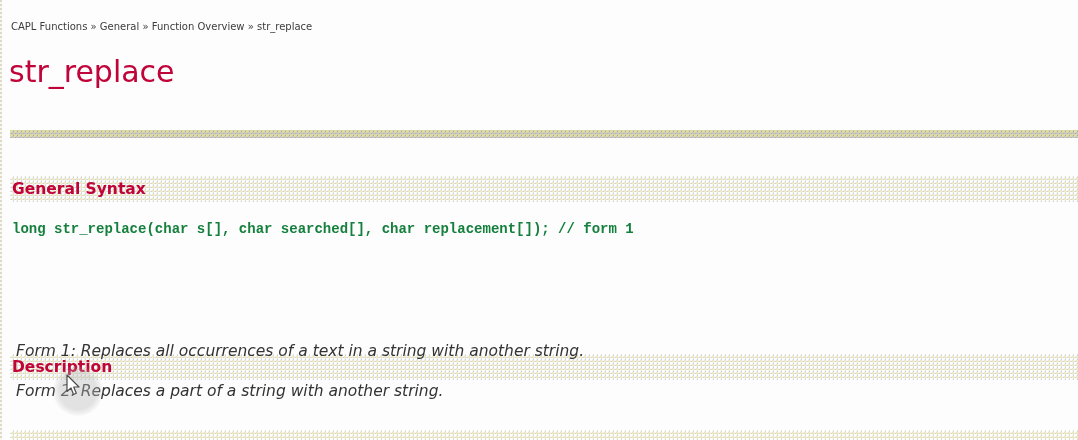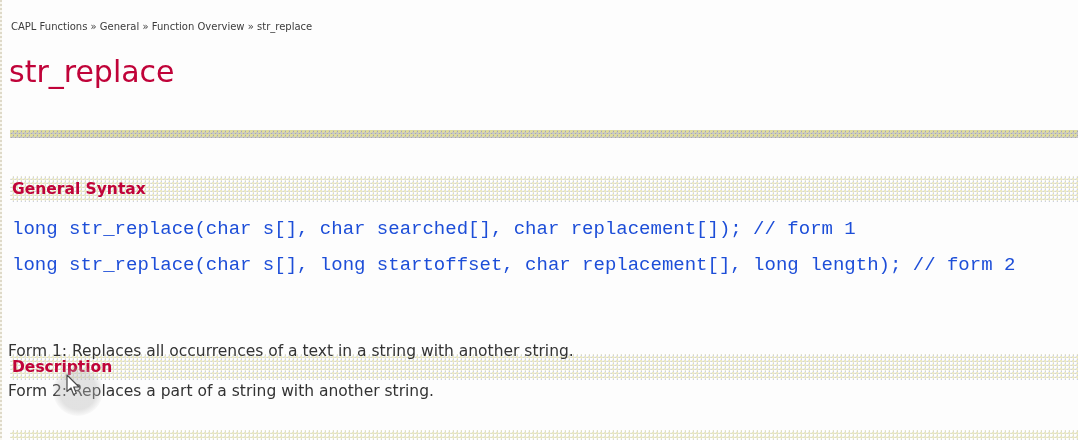--- a/index.html
+++ b/index.html
@@ -51,24 +51,24 @@
   .section-bar span{
     font-size:15.5px;font-weight:bold;color:#c00339;
     padding-left:2px;white-space:nowrap;
   }
   .code-block{
     position:absolute;left:12px;top:211px;right:0;
   }
   .code-line{
     height:36px;display:flex;align-items:center;
     font-family:"Liberation Mono","DejaVu Sans Mono",monospace;
-    font-size:19px;color:#1d4ed8;white-space:pre;
+    font-size:14px;color:#15803d;white-space:pre;font-weight:bold;
   }
   .paragraphs{
-    position:absolute;left:8px;top:331px;right:0;
+    position:absolute;left:16px;top:331px;right:0;font-style:italic;
   }
   .para{
     height:40px;display:flex;align-items:center;
     font-size:15.5px;color:#333333;white-space:pre;
   }
   
   .bottom-bar{
     position:absolute;left:10px;right:0;top:430px;height:10px;
     background-color:#d9dbd2;
     background-image:
@@ -110,21 +110,20 @@
 <div class="divider"></div>
 
 <div class="section-bar bar-fs">
   <span>General Syntax</span>
 </div>
 
 <div class="code-block">
 
     <div class="code-line">long str_replace(char s[], char searched[], char replacement[]); // form 1</div>
 
-    <div class="code-line">long str_replace(char s[], long startoffset, char replacement[], long length); // form 2</div>
   </div>
 
 <div class="section-bar bar-desc">
   <span>Description</span>
 </div>
 
 <div class="paragraphs">
 
     <div class="para">Form 1: Replaces all occurrences of a text in a string with another string.</div>
 

